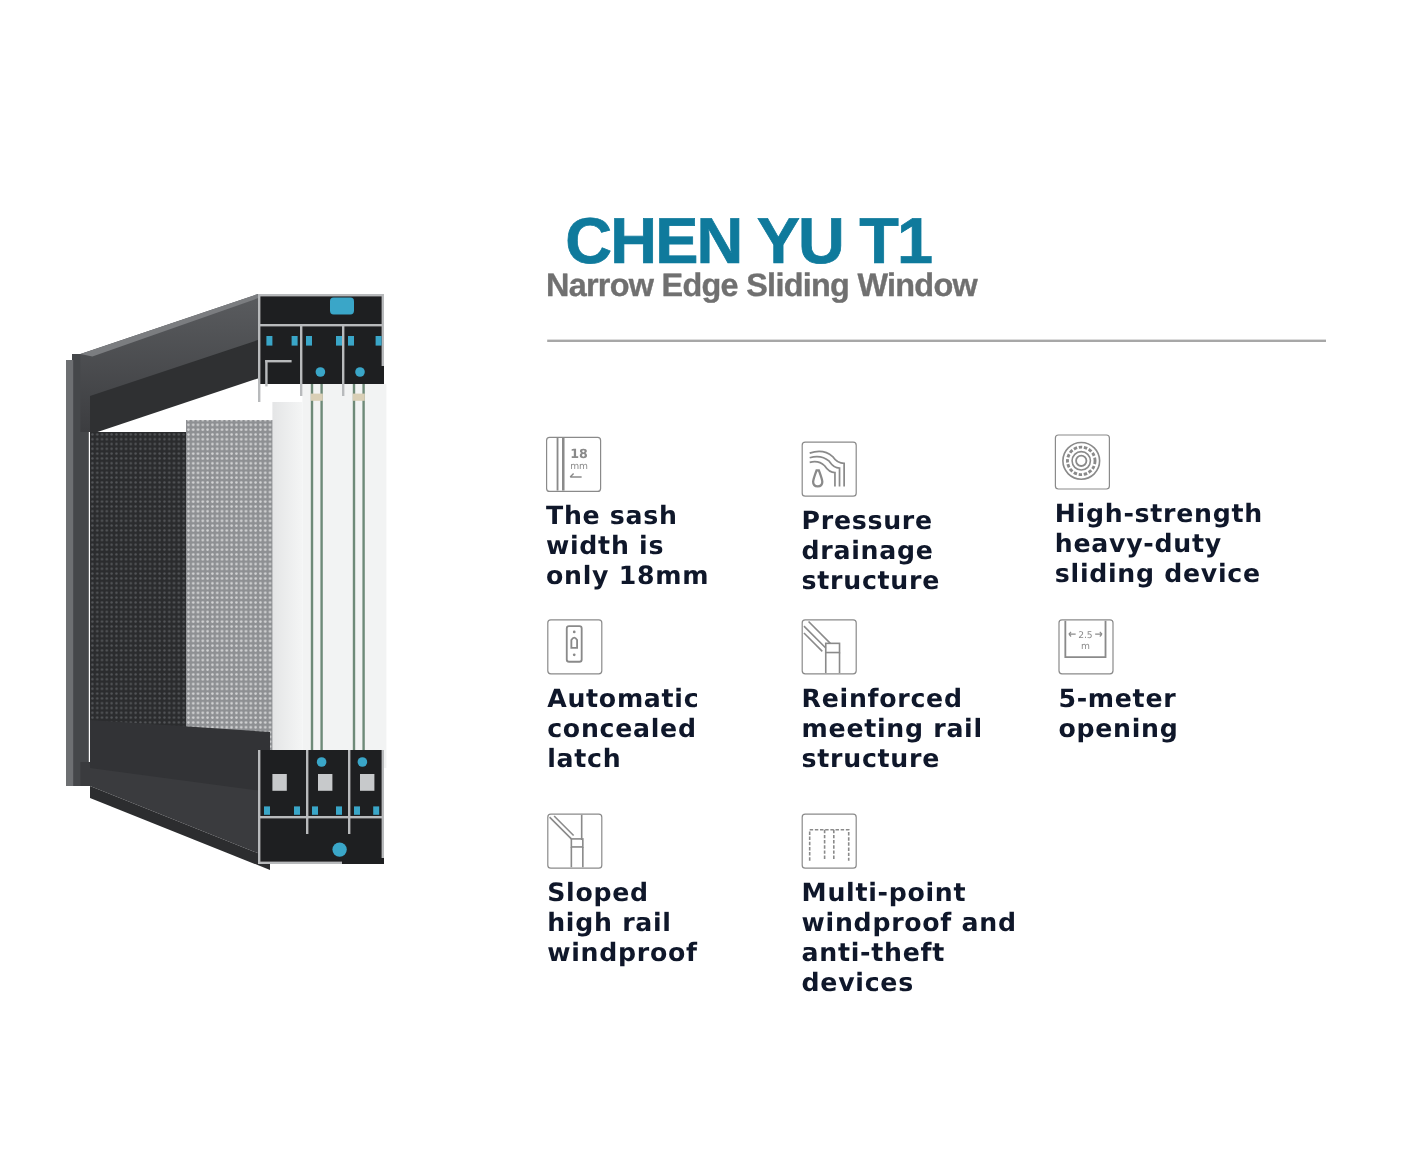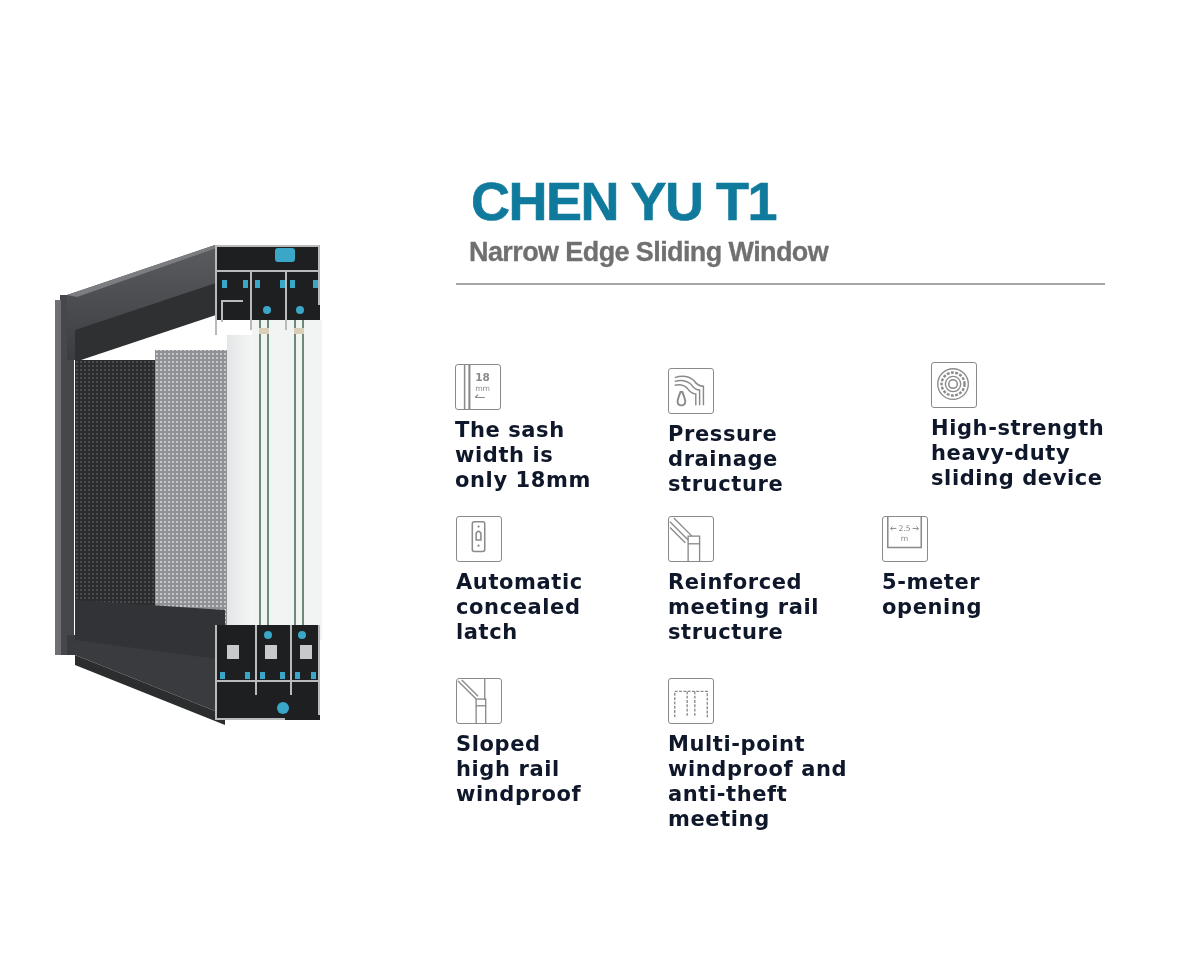--- a/index.html
+++ b/index.html
@@ -1,19 +1,19 @@
 <!DOCTYPE html>
 <html><head>
   <meta charset="utf-8">
   <style>
     html, body { margin: 0; padding: 0; background: #ffffff; }
     body { width: 1182px; height: 970px; position: relative; overflow: hidden; font-family: "DejaVu Sans", sans-serif; }
     .product-image { position: absolute; left: 55px; top: 240px; width: 270px; height: 490px; }
     .title { position: absolute; left: 454px; top: 152px; font-family: "Liberation Sans", sans-serif; font-size: 54px; font-weight: 700; color: #0f7a9c; letter-spacing: -1.5px; line-height: 64px; margin: 17px; -webkit-text-stroke: 0.6px #0f7a9c; }
-    .subtitle { position: absolute; left: 455px; top: 220px; font-family: "Liberation Sans", sans-serif; font-size: 27px; color: #707070; letter-spacing: -0.6px; line-height: 36px; margin: 14px; -webkit-text-stroke: 0.3px #707070; }
+    .subtitle { position: absolute; left: 455px; top: 220px; font-family: "Liberation Sans", sans-serif; font-size: 27px; color: #707070; letter-spacing: -0.6px; line-height: 36px; margin: 0; -webkit-text-stroke: 0.3px #707070; }
     .divider { position: absolute; left: 456px; top: 283px; width: 649px; height: 2px; background: #a7a7a7; }
     .feature { position: absolute; width: 210px; }
     .feature .icon { width: 46px; height: 46px; border: 1.6px solid #8a8a8a; border-radius: 3px; box-sizing: border-box; display: block; margin-top: 36px; }
     .feature .icon svg { display: block; width: 100%; height: 100%; }
     .feature .label { margin-top: 8px; font-family: "DejaVu Sans", sans-serif; font-weight: 700; font-size: 21px; line-height: 25px; color: #0f172a; letter-spacing: 0.6px; white-space: pre-line; }
   </style>
 </head>
 <body>
 
 <div class="product-image">
@@ -140,21 +140,21 @@
         <path d="M6 17 Q14 15 19 20 Q23 26 28 26 L28 38"></path>
         <path d="M12 24 Q9 32 9 34 Q9 38 13 38 Q17 38 17 34 Q17 32 14 24 Z" stroke-width="2"></path>
       </g>
     </svg>
   </span>
   <div class="label">Pressure
 drainage
 structure</div>
 </div>
 
-<div class="feature" style="left:931px; top:326px;">
+<div class="feature" style="left:879px; top:326px;">
   <span class="icon">
     <svg viewBox="0 0 46 46" xmlns="http://www.w3.org/2000/svg">
       <g stroke="#8a8a8a" fill="none">
         <circle cx="22" cy="22" r="16" stroke-width="1.4"></circle>
         <circle cx="22" cy="22" r="12" stroke-width="2.5" stroke-dasharray="3 1.5"></circle>
         <circle cx="22" cy="22" r="8" stroke-width="1.4"></circle>
         <circle cx="22" cy="22" r="4.5" stroke-width="1.6"></circle>
       </g>
     </svg>
   </span>
@@ -236,14 +236,14 @@
       <g stroke="#8a8a8a" fill="none" stroke-width="1.4" stroke-dasharray="3 1.5">
         <path d="M6 40 L6 13 L40 13 L40 40"></path>
         <line x1="19" y1="13" x2="19" y2="40"></line>
         <line x1="27" y1="13" x2="27" y2="40"></line>
       </g>
     </svg>
   </span>
   <div class="label">Multi-point
 windproof and
 anti-theft
-meeting</div>
+devices</div>
 </div>
 
 </body></html>

